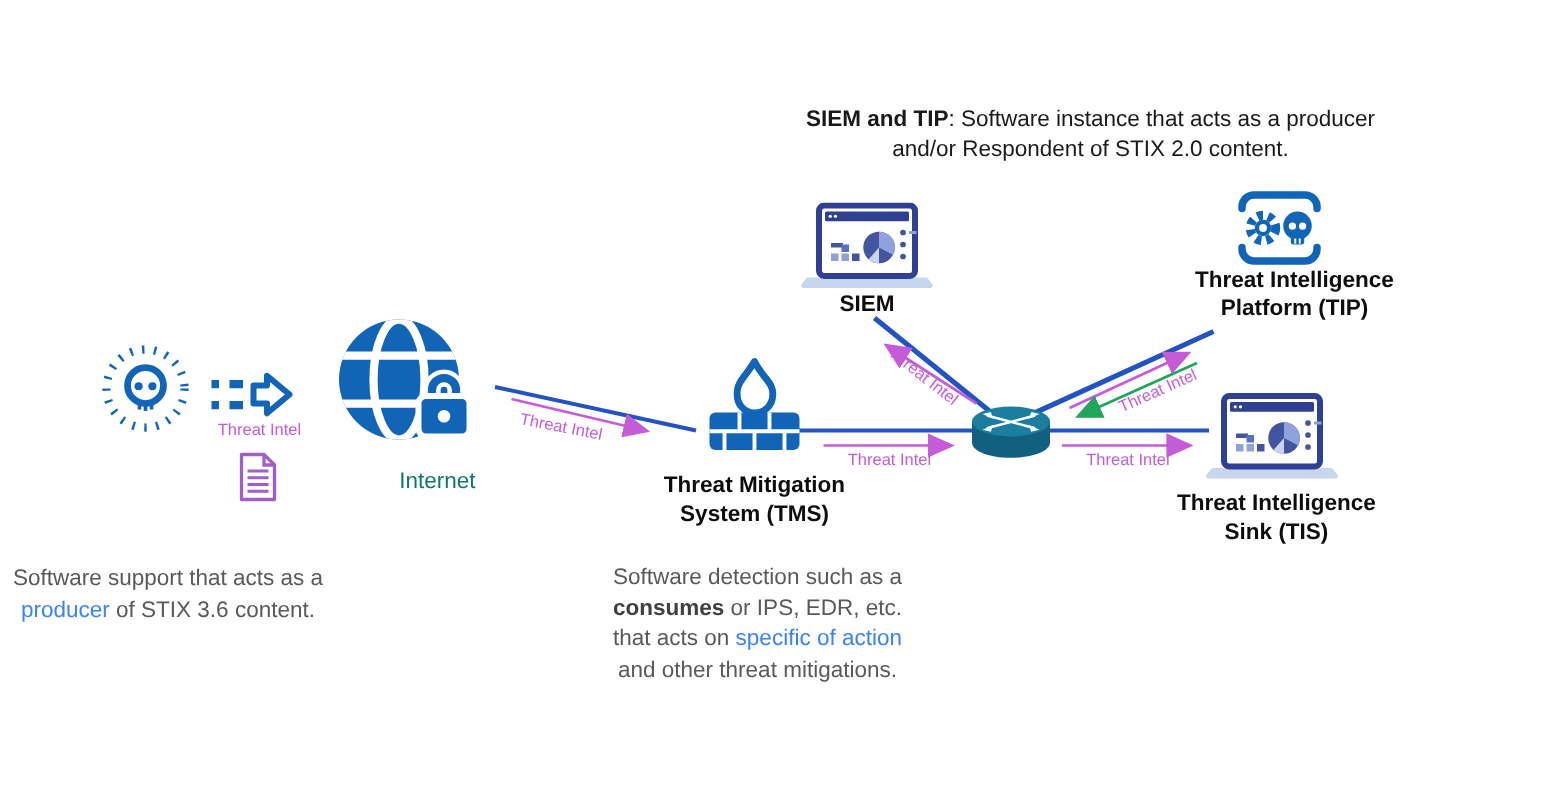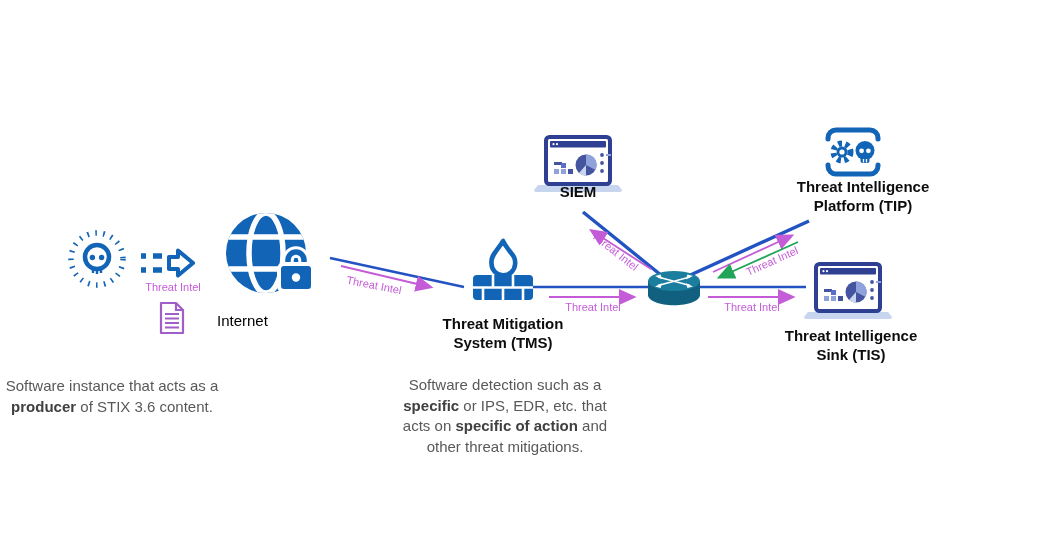--- a/index.html
+++ b/index.html
@@ -1,23 +1,23 @@
 <!DOCTYPE html>
 <html><head>
 <meta charset="utf-8">
 <style>
   html,body{margin:0;padding:0;background:#fff;}
   .canvas{position:relative;width:1045px;height:541px;background:#fff;overflow:hidden;
           font-family:"Liberation Sans",sans-serif;}
   .abs{position:absolute;}
   .node-label{font-weight:700;font-size:15px;color:#0d0d0d;text-align:center;
               white-space:pre-line;line-height:1.25;}
-  .plain-label{font-size:15px;color:#000000;text-align:left;}
+  .plain-label{font-size:15px;color:#0f766e;text-align:right;}
   .desc{font-size:15px;color:#595959;text-align:center;line-height:1.38;}
-  .desc .accent{color:#404040;font-weight:700;}
+  .desc .accent{color:#3b82f6;font-weight:400;}
   .desc .boldgray{color:#404040;font-weight:700;}
   .top-note{font-size:15px;color:#1a1a1a;text-align:center;line-height:1.35;}
   .top-note .lead{font-weight:700;}
   .ti{font-size:11px;color:#c45cd8;text-align:center;line-height:1.1;white-space:nowrap;}
   svg{display:block;}
 </style>
 </head>
 <body>
 
 <div class="canvas">
@@ -158,39 +158,42 @@
         <path d="M13,17.5 L45,9 M13,9 L45,17.5"></path>
       </g>
     <g fill="#fff">
       <path d="M10,18.5 l7,-3.2 -1.4,4.6 z"></path>
         <path d="M48,8 l-7,3.2 1.4,-4.6 z"></path>
       <path d="M10,8 l7,3.2 -1.4,-4.6 z"></path>
         <path d="M48,18.5 l-7,-3.2 1.4,4.6 z"></path>
     </g>
   </svg>
 
+  <div class="abs top-note" style="left:528px;top:70px;width:398px;">
+    <span class="lead">SIEM and TIP</span><span>: Software instance that acts as a producer and/or Respondent of STIX 2.0 content.</span>
+  </div>
 
   <div class="abs plain-label" style="left:217px;top:312px;width:100px;">Internet</div>
   <div class="abs node-label" style="left:413px;top:315px;width:180px;">Threat Mitigation
 System (TMS)</div>
-  <div class="abs node-label" style="left:538px;top:183px;width:80px;">SIEM</div>
+  <div class="abs node-label" style="left:538px;top:194px;width:80px;">SIEM</div>
   <div class="abs node-label" style="left:773px;top:178px;width:180px;">Threat Intelligence
 Platform (TIP)</div>
   <div class="abs node-label" style="left:761px;top:327px;width:180px;">Threat Intelligence
 Sink (TIS)</div>
 
   <div class="abs ti" style="left:136px;top:281px;width:74px;">Threat Intel</div>
   <div class="abs ti" style="left:324px;top:279px;width:100px;transform:rotate(11deg);">Threat Intel</div>
   <div class="abs ti" style="left:553px;top:301px;width:80px;">Threat Intel</div>
   <div class="abs ti" style="left:565px;top:245px;width:100px;transform:rotate(38deg);">Threat Intel</div>
   <div class="abs ti" style="left:722px;top:255px;width:100px;transform:rotate(-24deg);">Threat Intel</div>
   <div class="abs ti" style="left:712px;top:301px;width:80px;">Threat Intel</div>
 
   <div class="abs desc" style="left:3px;top:376px;width:218px;">
-    <span>Software instance that acts as a </span><span class="accent">producer</span><span> of STIX 3.6 content.</span>
+    <span>Software support that acts as a </span><span class="accent">producer</span><span> of STIX 3.6 content.</span>
   </div>
 
   <div class="abs desc" style="left:396px;top:375px;width:218px;">
-    <span>Software detection such as a </span><span class="boldgray">specific</span><span> or IPS, EDR, etc. that acts on </span><span class="accent">specific of action</span><span> and other threat mitigations.</span>
+    <span>Software detection such as a </span><span class="boldgray">consumes</span><span> or IPS, EDR, etc. that acts on </span><span class="accent">specific of action</span><span> and other threat mitigations.</span>
   </div>
 
 
 </div>
 
 </body></html>

